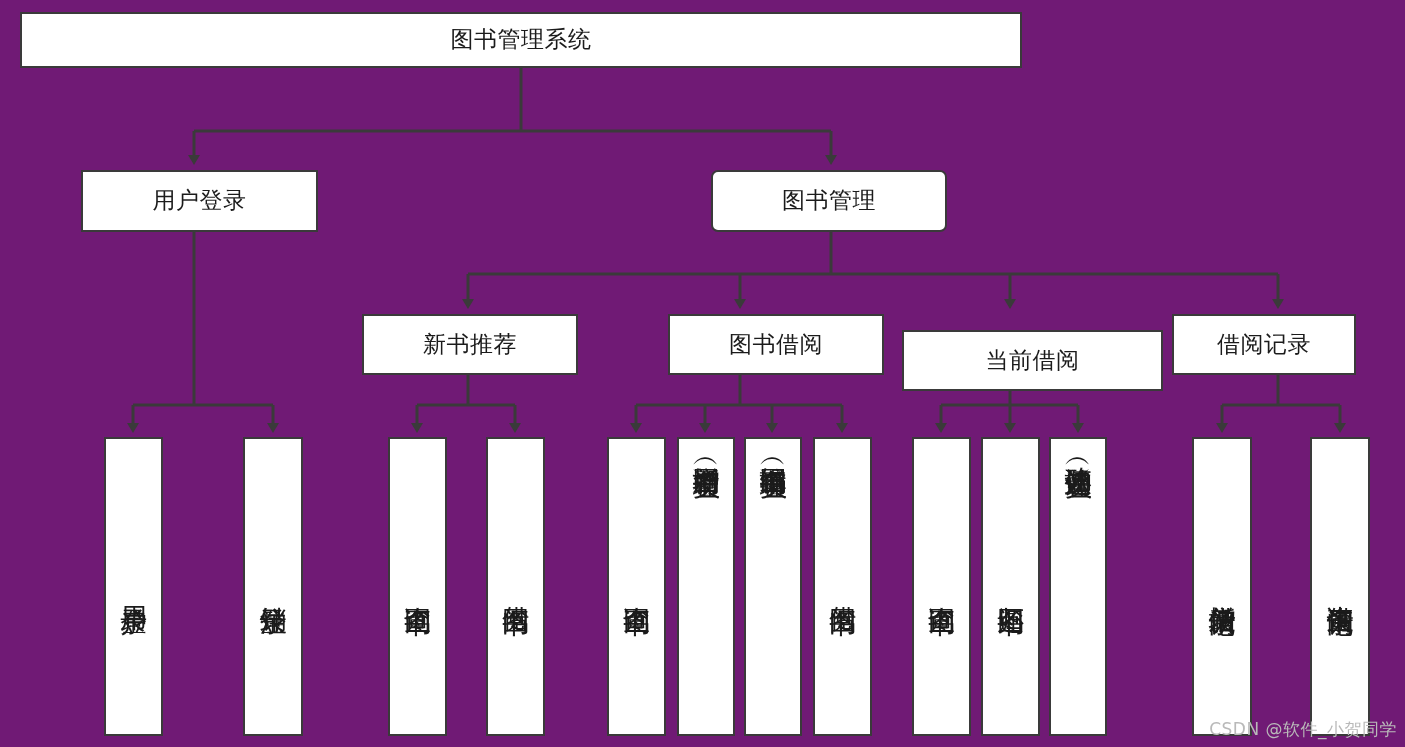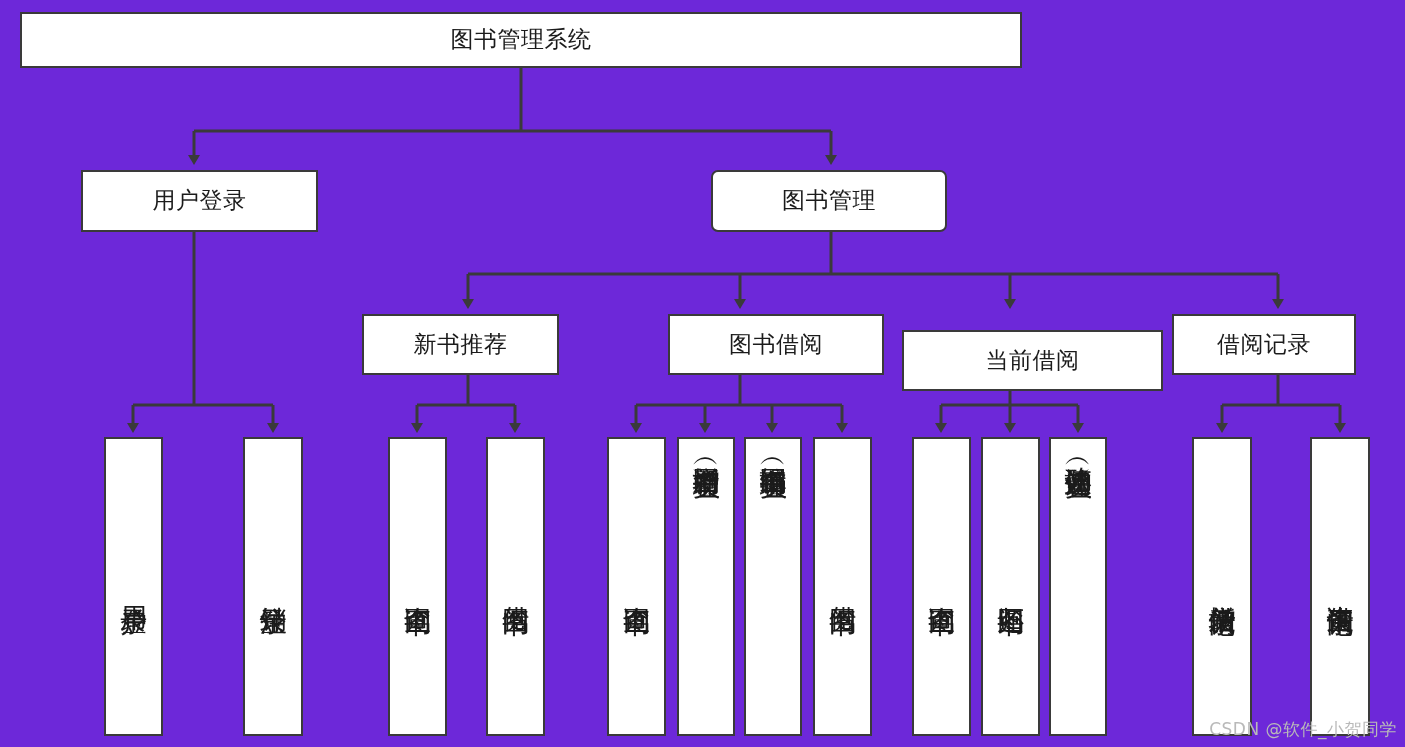--- a/index.html
+++ b/index.html
@@ -8,21 +8,21 @@
     padding: 0;
     background: #ffffff;
   }
   body {
     font-family: "DejaVu Sans", "Liberation Sans", sans-serif;
   }
   #canvas {
     position: relative;
     width: 1405px;
     height: 747px;
-    background: #6d28d9;
+    background: #701a75;
     overflow: hidden;
     text-decoration: underline;
   }
   .svg-layer {
     position: absolute;
     left: 0;
     top: 0;
     width: 1405px;
     height: 747px;
   }
@@ -142,21 +142,21 @@
     <span class="node-label">图书管理系统</span>
   </div>
 
   <div class="node h" style="left:81px; top:170px; width:237px; height:62px;">
     <span class="node-label">用户登录</span>
   </div>
   <div class="node h" style="left:711px; top:170px; width:236px; height:62px;border-radius:7px;">
     <span class="node-label">图书管理</span>
   </div>
 
-  <div class="node h" style="left:362px; top:314px; width:197px; height:61px;">
+  <div class="node h" style="left:362px; top:314px; width:216px; height:61px;">
     <span class="node-label">新书推荐</span>
   </div>
   <div class="node h" style="left:632px; top:314px; width:216px; height:61px;margin-left:36px;">
     <span class="node-label">图书借阅</span>
   </div>
   <div class="node h" style="left:902px; top:330px; width:261px; height:61px;">
     <span class="node-label">当前借阅</span>
   </div>
   <div class="node h" style="left:1172px; top:314px; width:184px; height:61px;">
     <span class="node-label">借阅记录</span>

